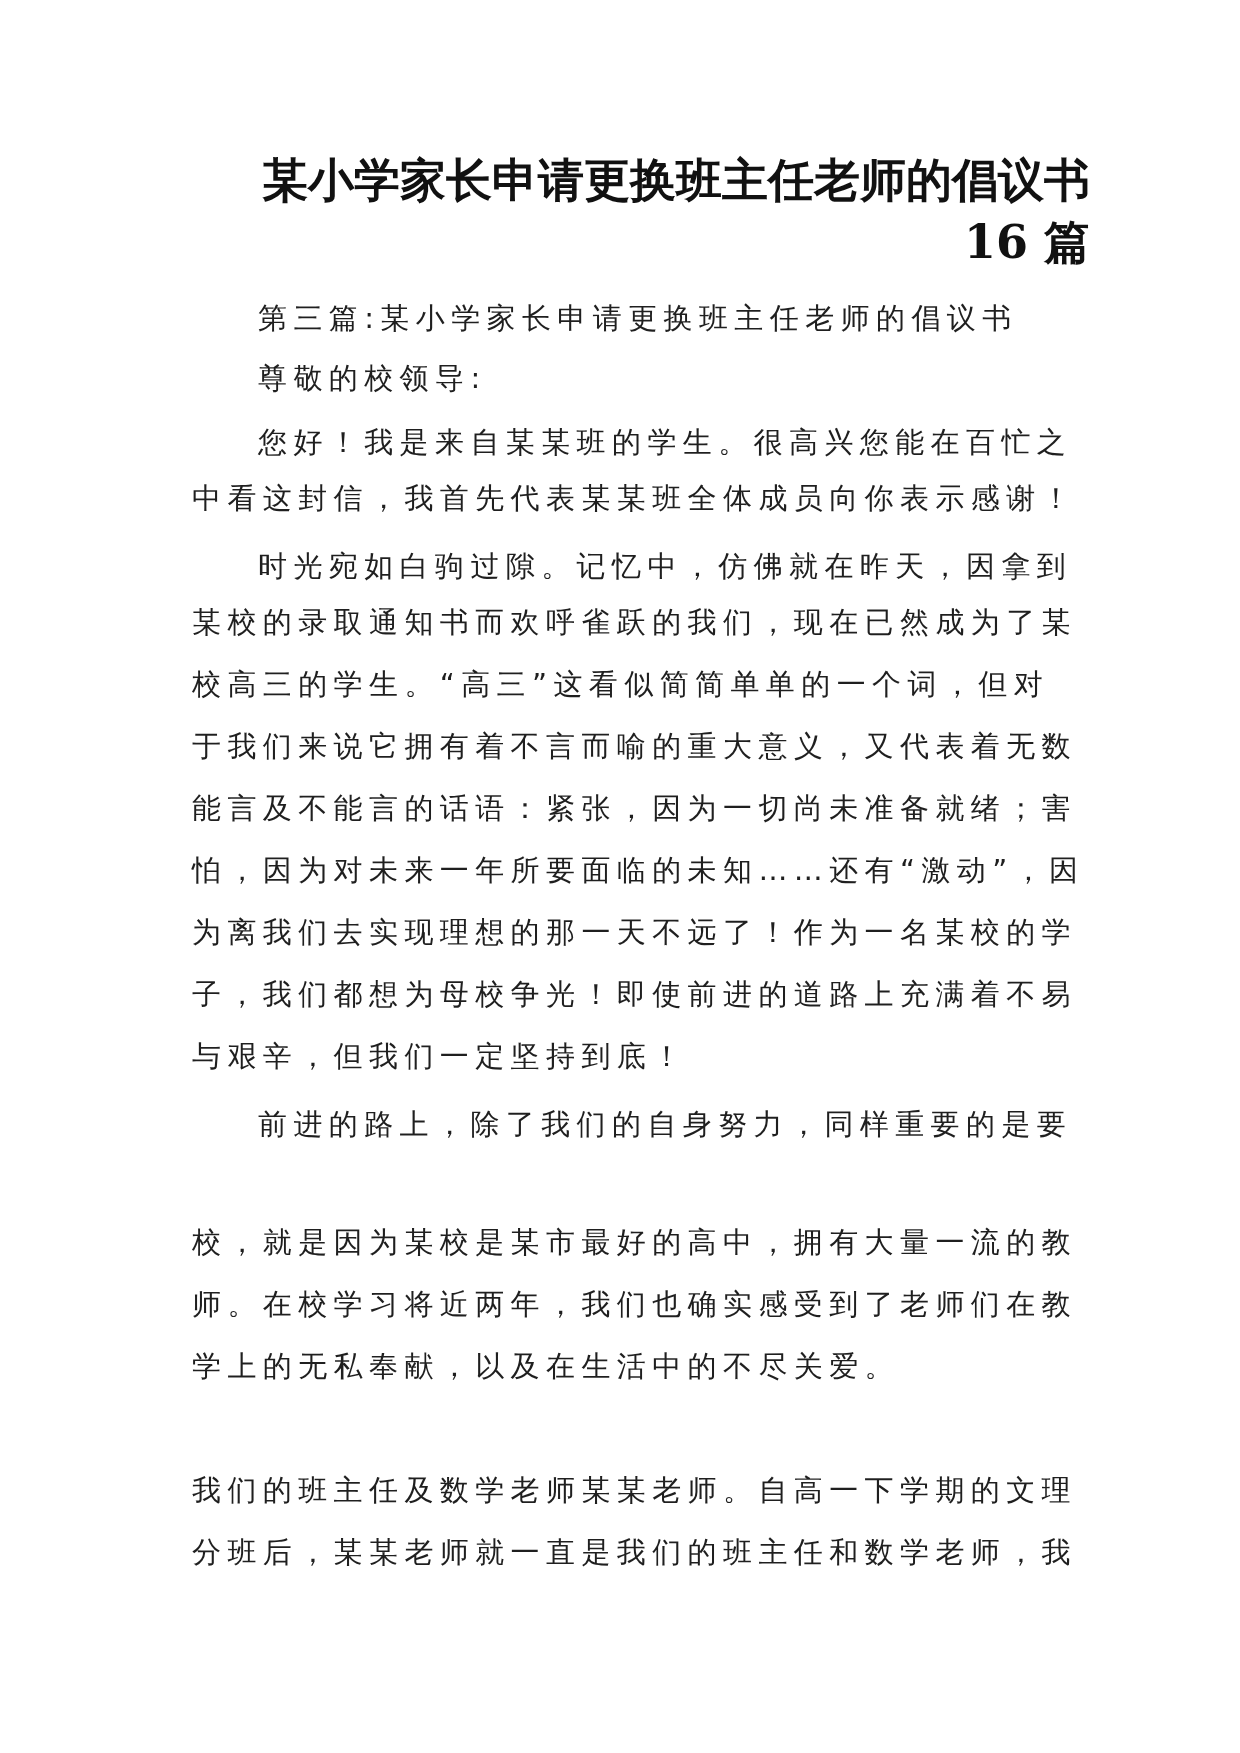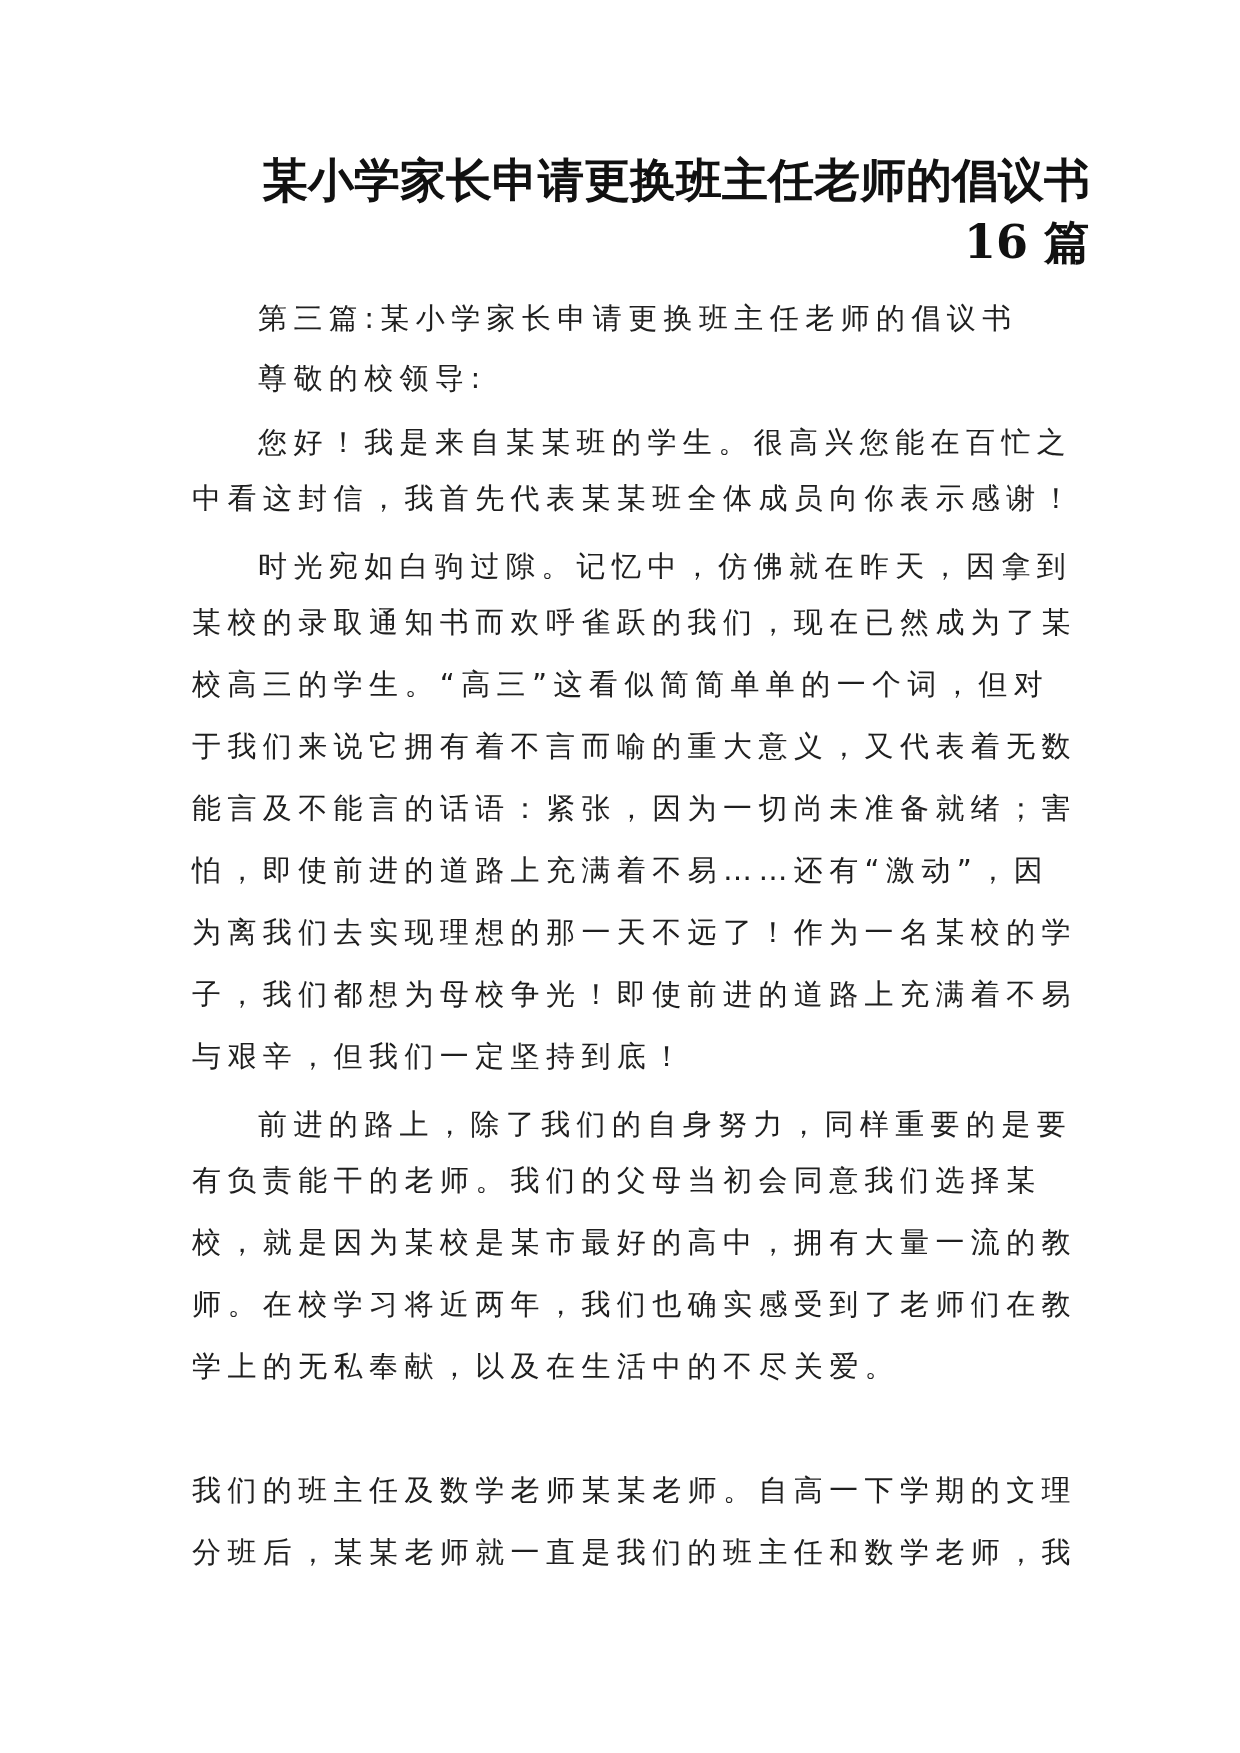--- a/index.html
+++ b/index.html
@@ -61,24 +61,23 @@
 
   <div class="line indent" style="top: 292px;">第三篇:某小学家长申请更换班主任老师的倡议书</div>
   <div class="line indent" style="top: 352px;">尊敬的校领导:</div>
   <div class="line indent" style="top: 416px;">您好！我是来自某某班的学生。很高兴您能在百忙之</div>
   <div class="line" style="top: 478px;">中看这封信，我首先代表某某班全体成员向你表示感谢！</div>
   <div class="line indent" style="top: 540px;">时光宛如白驹过隙。记忆中，仿佛就在昨天，因拿到</div>
   <div class="line" style="top: 602px;">某校的录取通知书而欢呼雀跃的我们，现在已然成为了某</div>
   <div class="line" style="top: 664px;">校高三的学生。“高三”这看似简简单单的一个词，但对</div>
   <div class="line" style="top: 726px;">于我们来说它拥有着不言而喻的重大意义，又代表着无数</div>
   <div class="line" style="top: 788px;">能言及不能言的话语：紧张，因为一切尚未准备就绪；害</div>
-  <div class="line" style="top: 850px;">怕，即使前进的道路上充满着不易……还有“激动”，因</div>
+  <div class="line" style="top: 850px;">怕，因为对未来一年所要面临的未知……还有“激动”，因</div>
   <div class="line" style="top: 912px;">为离我们去实现理想的那一天不远了！作为一名某校的学</div>
   <div class="line" style="top: 974px;">子，我们都想为母校争光！即使前进的道路上充满着不易</div>
   <div class="line" style="top: 1036px;">与艰辛，但我们一定坚持到底！</div>
   <div class="line indent" style="top: 1098px;">前进的路上，除了我们的自身努力，同样重要的是要</div>
-  <div class="line" style="top: 1160px;">有负责能干的老师。我们的父母当初会同意我们选择某</div>
   <div class="line" style="top: 1222px;">校，就是因为某校是某市最好的高中，拥有大量一流的教</div>
   <div class="line" style="top: 1284px;">师。在校学习将近两年，我们也确实感受到了老师们在教</div>
   <div class="line" style="top: 1346px;">学上的无私奉献，以及在生活中的不尽关爱。</div>
   <div class="line" style="top: 1470px;">我们的班主任及数学老师某某老师。自高一下学期的文理</div>
   <div class="line" style="top: 1532px;">分班后，某某老师就一直是我们的班主任和数学老师，我</div>
 </div>
 
 </body></html>

